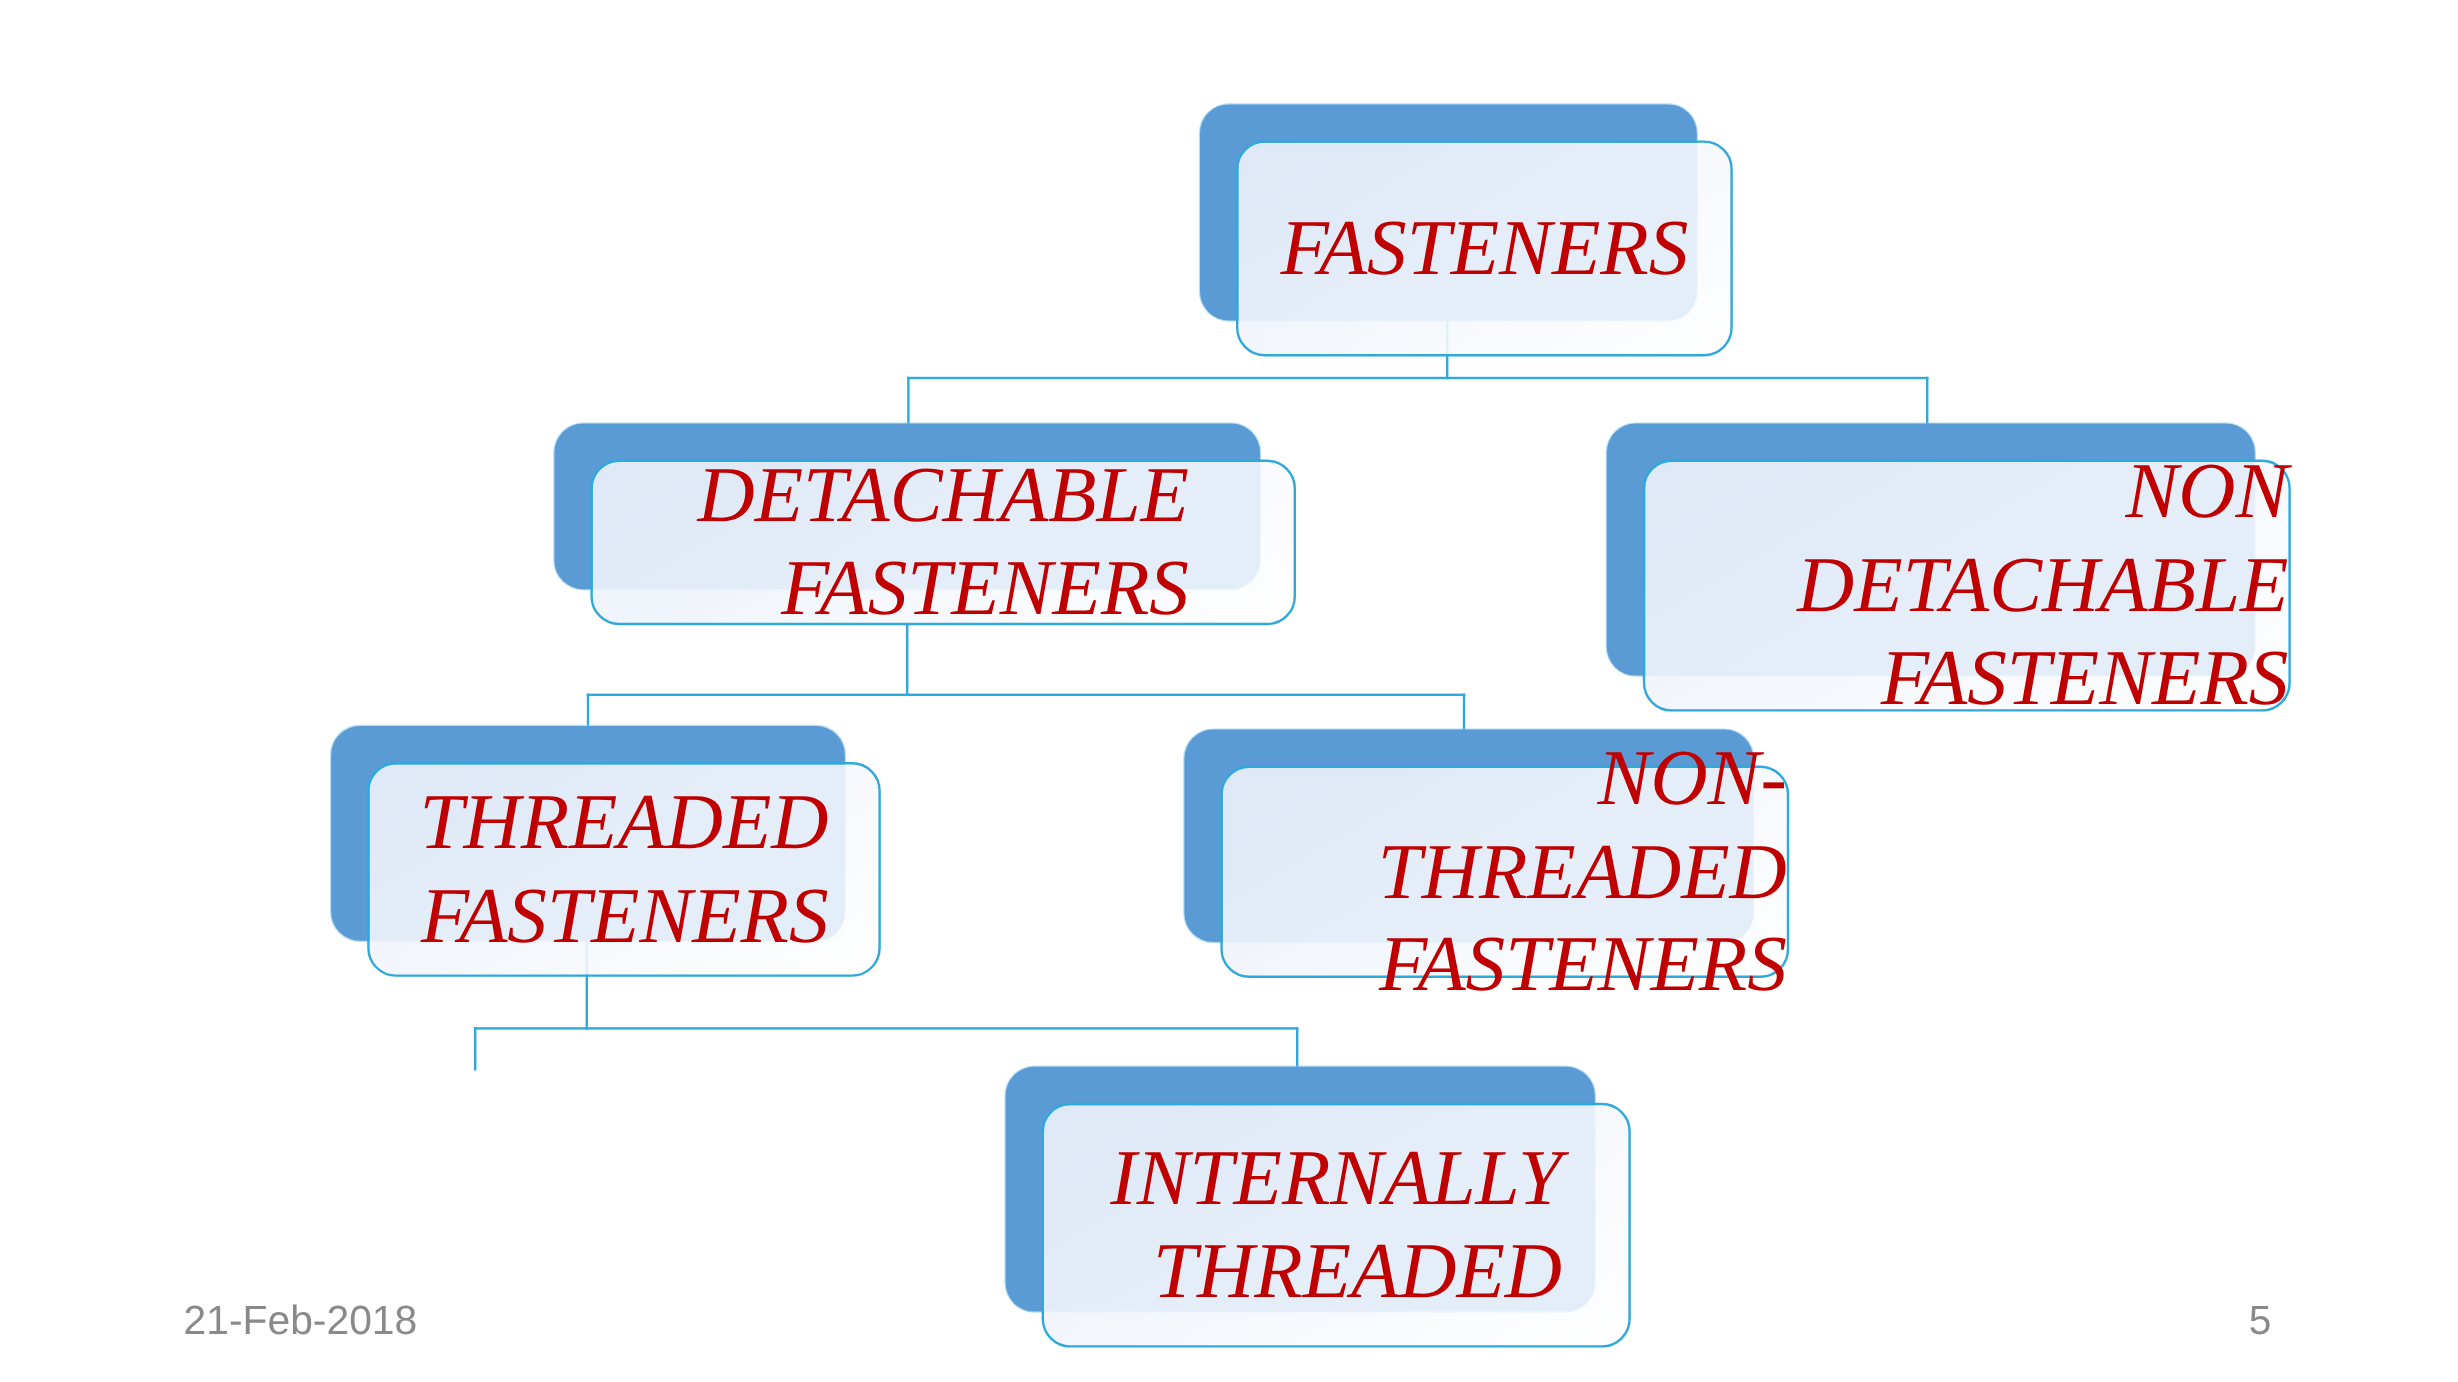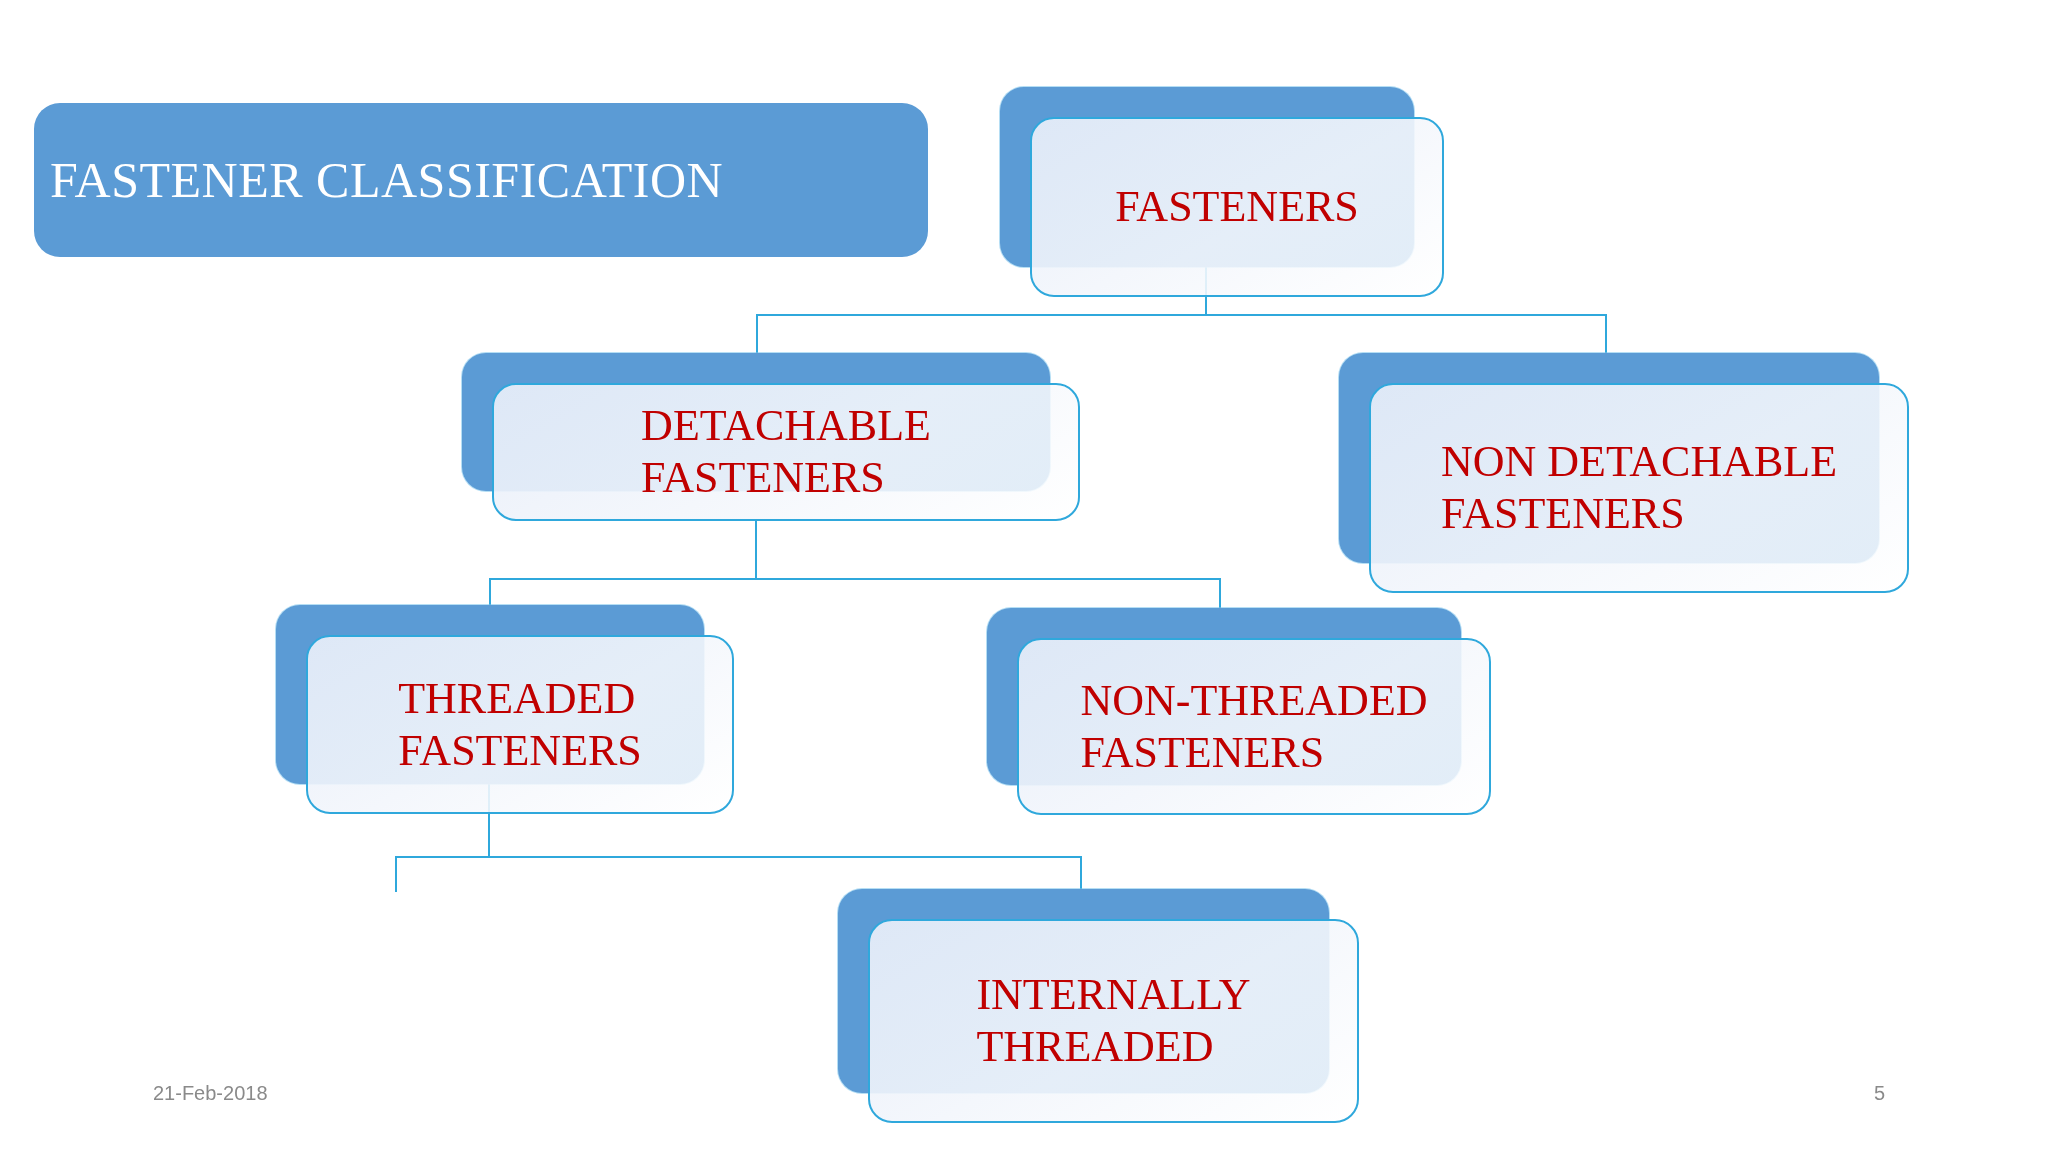--- a/index.html
+++ b/index.html
@@ -30,41 +30,39 @@
     box-shadow:0 0 0 1px rgba(120,195,235,.55);
   }
   .node-front{
     position:absolute;left:0;top:0;width:100%;height:100%;
     background:linear-gradient(150deg, rgba(232,238,249,.93) 0%, rgba(244,247,252,.9) 55%, rgba(255,255,255,.82) 100%);
     border:2.5px solid #2fa8dc;border-radius:24px;
     box-sizing:border-box;
     display:flex;align-items:center;justify-content:center;
   }
   .node-label{
-    color:#c00000;font-size:44px;line-height:1.18;text-align:left;
+    color:#c00000;font-size:66px;line-height:1.18;text-align:right;
     white-space:pre-line;
     font-family:"Liberation Serif", serif;
+    font-style:italic;
   }
   
   .footer-date,.footer-page{
-    position:absolute;color:#8a8a8a;font-size:20px;z-index:0;
+    position:absolute;color:#8a8a8a;font-size:34px;z-index:0;
     font-family:"Liberation Sans", sans-serif;
     text-align:center;
   }
   .footer-date{left:153px;top:1082px;}
   .footer-page{left:1874px;top:1082px;}
 </style>
 </head>
 <body>
 
 <div class="slide">
 
-  <div class="title-box">
-    <span>FASTENER CLASSIFICATION</span>
-  </div>
 
   <div class="conn" style="left:1205px;top:265px;width:2px;height:51px;"></div>
   <div class="conn" style="left:756px;top:314px;width:851px;height:2px;"></div>
   <div class="conn" style="left:756px;top:314px;width:2px;height:42px;"></div>
   <div class="conn" style="left:1605px;top:314px;width:2px;height:42px;"></div>
 
   <div class="conn" style="left:755px;top:520px;width:2px;height:60px;"></div>
   <div class="conn" style="left:489px;top:578px;width:732px;height:2px;"></div>
   <div class="conn" style="left:489px;top:578px;width:2px;height:30px;"></div>
   <div class="conn" style="left:1219px;top:578px;width:2px;height:33px;"></div>

